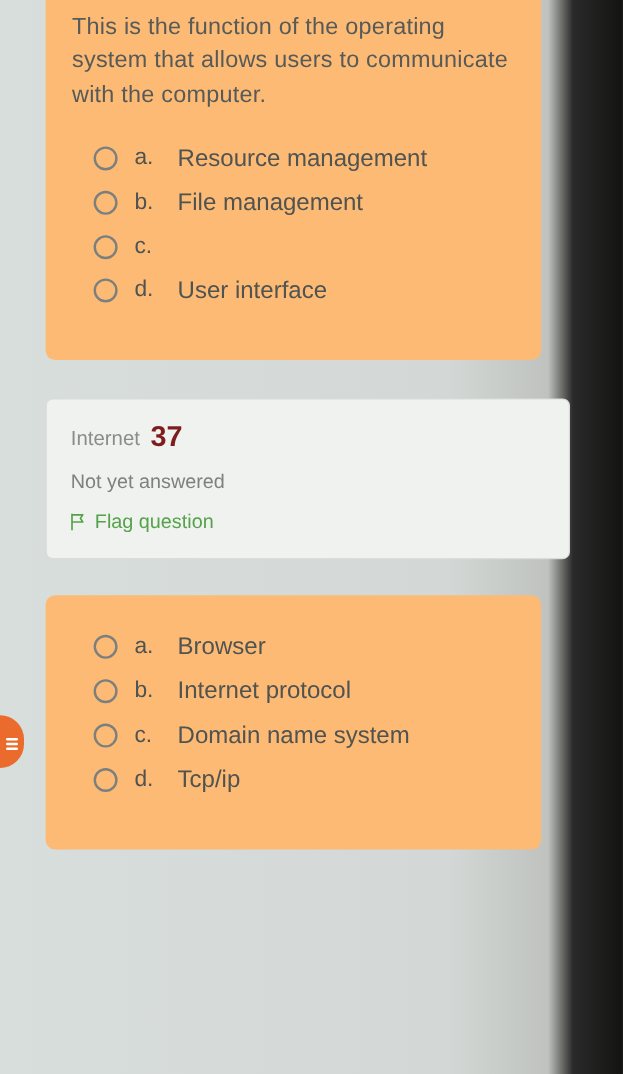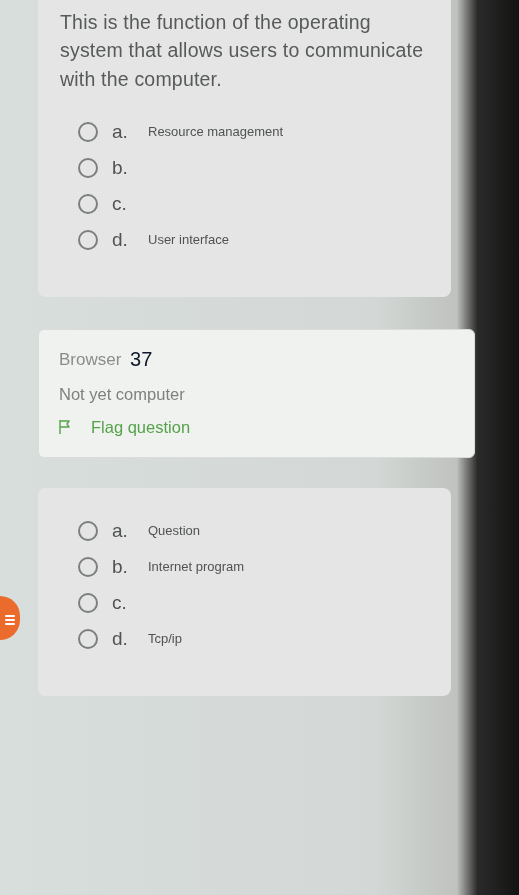--- a/index.html
+++ b/index.html
@@ -12,21 +12,21 @@
     color: #4a4a4a;
   }
   .page {
     width: 100%;
     height: 100%;
     padding: 0;
     position: relative;
   }
 
   .qbody-card {
-    background: #e5e5e5;
+    background: #fdba74;
     border-radius: 8px;
     margin: 0 68px 32px 38px;
     padding: 18px 22px 32px 22px;
   }
   .qbody-card.first {
     margin-top: 0;
     padding-top: 8px;
     border-top-left-radius: 0;
     border-top-right-radius: 0;
   }
@@ -55,52 +55,52 @@
     flex: 0 0 20px;
     background: transparent;
   }
   .opt-letter {
     font-size: 19px;
     color: #4f5351;
     width: 22px;
     flex: 0 0 22px;
   }
   .opt-text {
-    font-size: 13px;
+    font-size: 20px;
     color: #4f5351;
   }
 
   .info-card {
     background: #eff2ef;
     border: 1px solid #d9dcd8;
     border-radius: 6px;
     margin: 0 44px 30px 38px;
     padding: 18px 20px 20px 20px;
   }
   .info-line1 {
     font-size: 17px;
     color: #8a8d8a;
     margin-bottom: 14px;
   }
   .info-line1 .qnum {
-    color: #0f172a;
-    font-size: 20px;
-    font-weight: 400;
+    color: #7f1d1d;
+    font-size: 24px;
+    font-weight: 700;
     margin-left: 4px;
     vertical-align: -1px;
   }
   .info-line2, .info-line3 {
     font-size: 16.5px;
     color: #7e817e;
     margin-bottom: 14px;
   }
   .flag-row {
     display: flex;
     align-items: center;
-    gap: 20px;
+    gap: 8px;
     color: #56a24a;
     font-size: 16.5px;
   }
   .flag-ico {
     width: 12px;
     height: 14px;
   }
   .flag-ico svg { display:block; }
 
   .side-tag {
@@ -137,39 +137,40 @@
     <p class="qtext">This is the function of the operating system that allows users to communicate with the computer.</p>
     <div class="options">
       <label class="opt-row">
         <span class="radio"></span>
         <span class="opt-letter">a.</span>
         <span class="opt-text">Resource management</span>
       </label>
       <label class="opt-row">
         <span class="radio"></span>
         <span class="opt-letter">b.</span>
+        <span class="opt-text">File management</span>
       </label>
       <label class="opt-row">
         <span class="radio"></span>
         <span class="opt-letter">c.</span>
       </label>
       <label class="opt-row">
         <span class="radio"></span>
         <span class="opt-letter">d.</span>
         <span class="opt-text">User interface</span>
       </label>
     </div>
   </div>
 
   <div class="info-card">
     <div class="info-line1">
-      <span>Browser</span>
+      <span>Internet</span>
       <span class="qnum">37</span>
     </div>
-    <div class="info-line2">Not yet computer</div>
+    <div class="info-line2">Not yet answered</div>
     <a class="flag-row">
       <span class="flag-ico">
         <svg viewBox="0 0 12 14" width="12" height="14">
           <path d="M1 0 v14 M1 1 h9 l-2 3 l2 3 h-9" fill="none" stroke="#56a24a" stroke-width="1.4" stroke-linejoin="round"></path>
         </svg>
       </span>
       <span>Flag question</span>
     </a>
   </div>
 
@@ -179,30 +180,31 @@
         <div></div>
         <div></div>
     </div>
   </div>
 
   <div class="qbody-card">
     <div class="options">
       <label class="opt-row">
         <span class="radio"></span>
         <span class="opt-letter">a.</span>
-        <span class="opt-text">Question</span>
+        <span class="opt-text">Browser</span>
       </label>
       <label class="opt-row">
         <span class="radio"></span>
         <span class="opt-letter">b.</span>
-        <span class="opt-text">Internet program</span>
+        <span class="opt-text">Internet protocol</span>
       </label>
       <label class="opt-row">
         <span class="radio"></span>
         <span class="opt-letter">c.</span>
+        <span class="opt-text">Domain name system</span>
       </label>
       <label class="opt-row">
         <span class="radio"></span>
         <span class="opt-letter">d.</span>
         <span class="opt-text">Tcp/ip</span>
       </label>
     </div>
   </div>
 
 </div>

